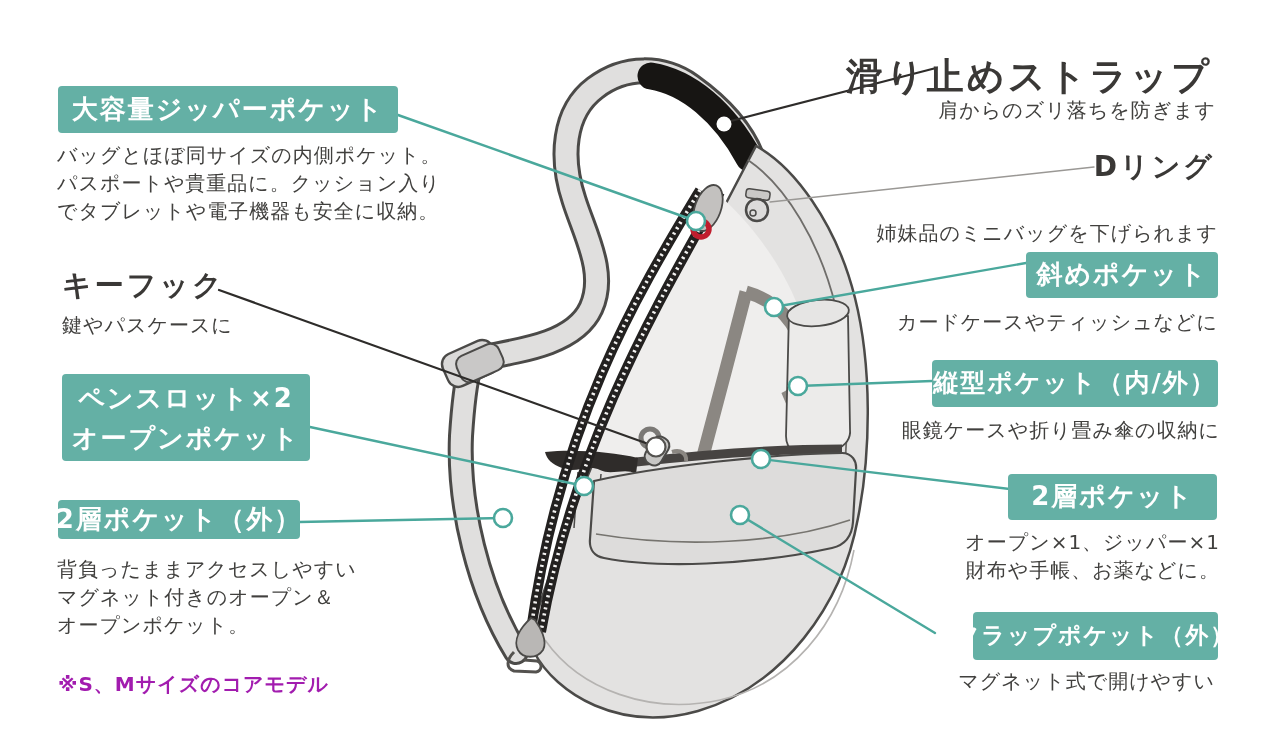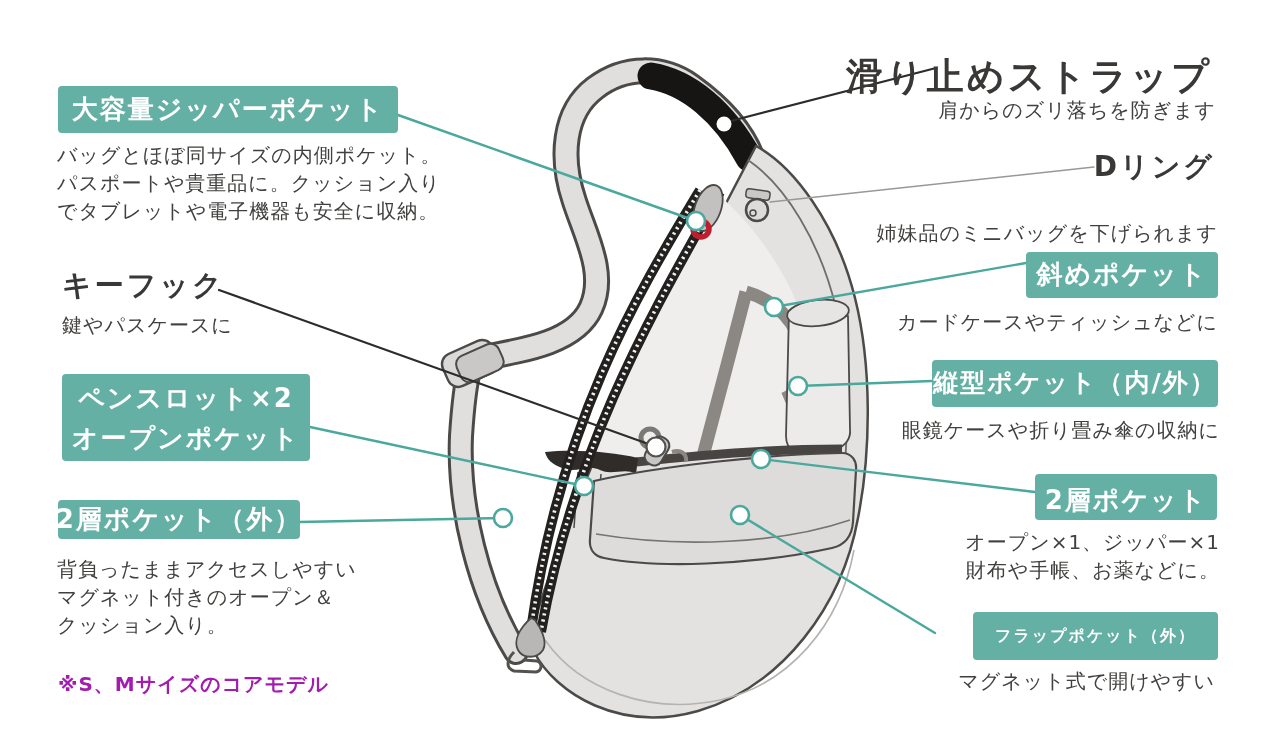--- a/index.html
+++ b/index.html
@@ -140,47 +140,47 @@
     <span>ペンスロット×2</span>
     <span>オープンポケット</span>
   </div>
 
   <div class="badge" style="left:58px;top:500px;width:242px;height:39px;font-size:26px;">
     <span>2層ポケット（外）</span>
   </div>
   <div class="abs body-text" style="left:57px;top:555px;font-size:20px;line-height:28px;">
     <div>背負ったままアクセスしやすい</div>
     <div>マグネット付きのオープン＆</div>
-    <div>クッション入り。</div>
+    <div>オープンポケット。</div>
   </div>
 
   <div class="abs note" style="left:58px;top:671px;font-size:20px;">※S、Mサイズのコアモデル</div>
 
   <div class="abs heading r" style="right:68px;top:52px;font-size:37px;">滑り止めストラップ</div>
   <div class="abs body-text r" style="right:64px;top:97px;font-size:20px;">肩からのズリ落ちを防ぎます</div>
 
   <div class="abs heading r" style="right:65px;top:148px;font-size:28px;">Dリング</div>
   <div class="abs body-text r" style="right:62px;top:196px;font-size:20px;margin-top:24px;">姉妹品のミニバッグを下げられます</div>
 
   <div class="badge" style="right:62px;top:252px;width:192px;height:46px;font-size:26px;">
     <span>斜めポケット</span>
   </div>
   <div class="abs body-text r" style="right:62px;top:309px;font-size:20px;">カードケースやティッシュなどに</div>
 
   <div class="badge" style="right:62px;top:360px;width:286px;height:47px;font-size:25px;">
     <span>縦型ポケット（内/外）</span>
   </div>
   <div class="abs body-text r" style="right:60px;top:417px;font-size:20px;">眼鏡ケースや折り畳み傘の収納に</div>
 
-  <div class="badge" style="right:63px;top:474px;width:182px;height:46px;font-size:26px;justify-content:flex-end;">
+  <div class="badge" style="right:63px;top:474px;width:209px;height:46px;font-size:26px;">
     <span>2層ポケット</span>
   </div>
   <div class="abs body-text r" style="right:60px;top:528px;font-size:20px;line-height:28px;">
     <div>オープン×1、ジッパー×1</div>
     <div>財布や手帳、お薬などに。</div>
   </div>
 
-  <div class="badge" style="right:62px;top:612px;width:245px;height:48px;font-size:16px;">
+  <div class="badge" style="right:62px;top:612px;width:245px;height:48px;font-size:23px;">
     <span>フラップポケット（外）</span>
   </div>
   <div class="abs body-text r" style="right:65px;top:668px;font-size:20px;">マグネット式で開けやすい</div>
 
 </div>
 
 </body></html>

